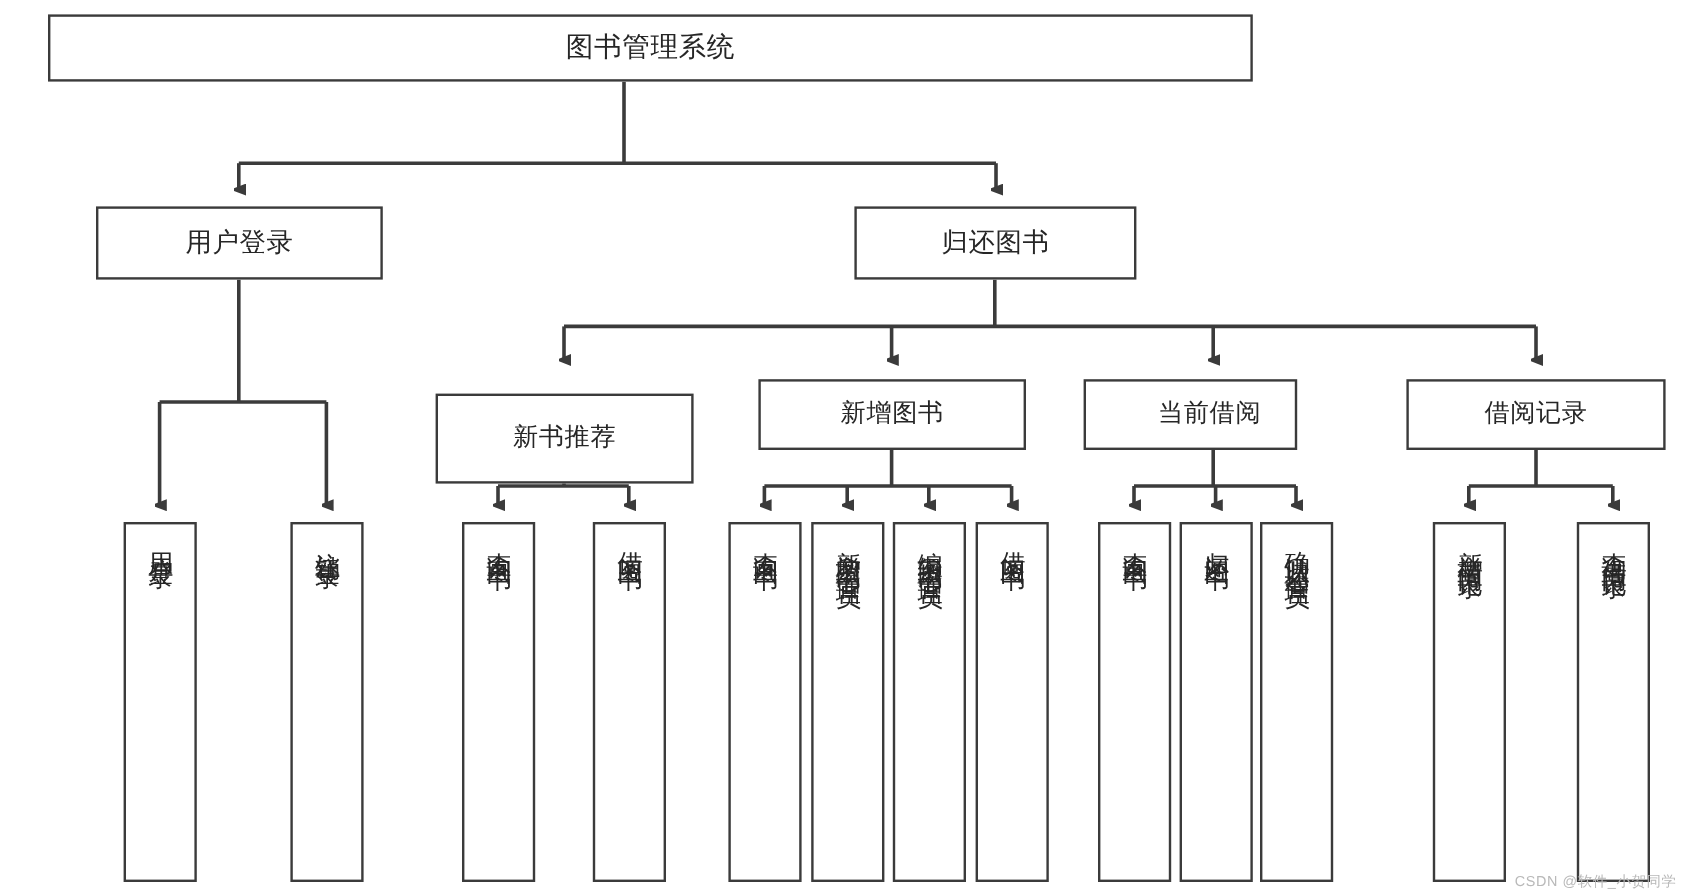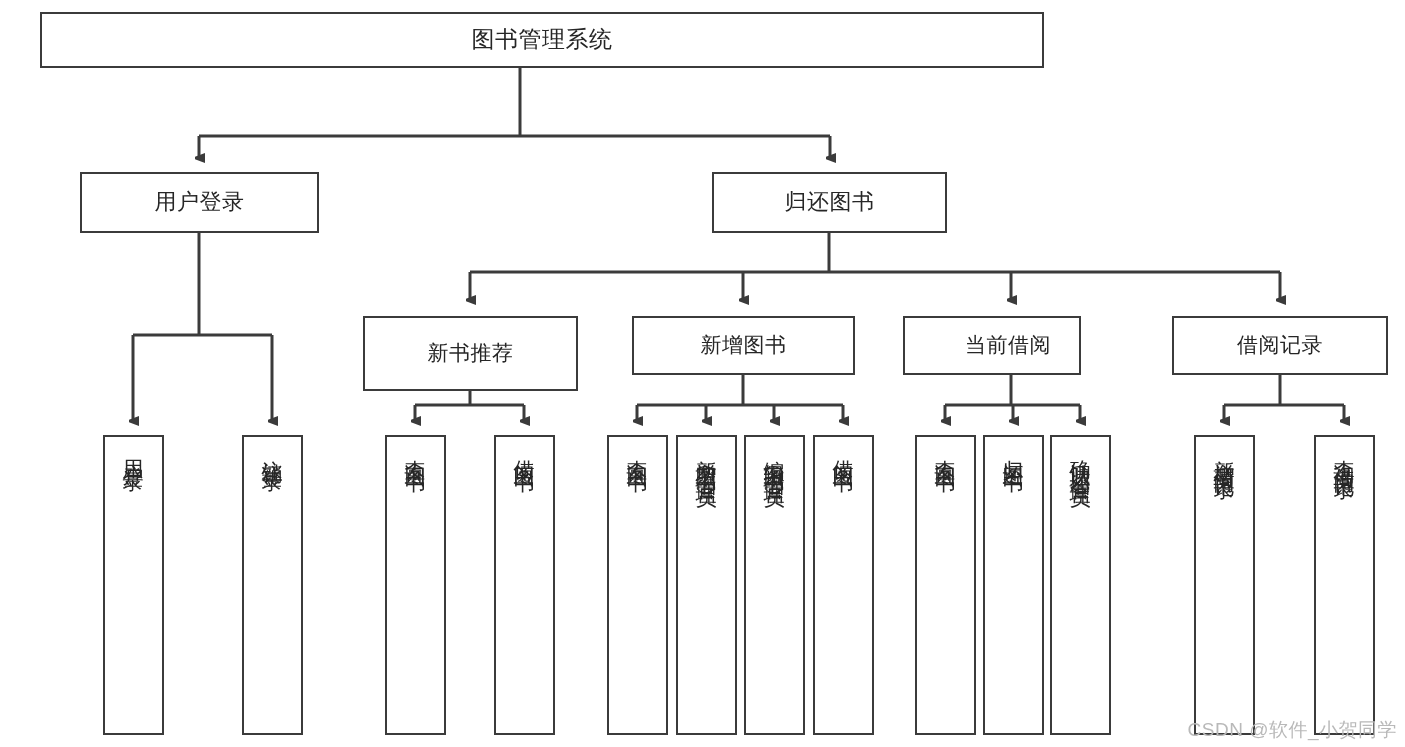--- a/index.html
+++ b/index.html
@@ -56,21 +56,21 @@
     text-orientation: upright;
     font-size: 21px;
     letter-spacing: 4px;
     line-height: 1;
     white-space: nowrap;
   }
   .watermark {
     position: absolute;
     right: 8px;
     bottom: 4px;
-    font-size: 19px;
+    font-size: 12px;
     color: #b9b9b9;
     letter-spacing: 0.5px;
     z-index: 5;
     white-space: nowrap;
   }
 </style>
 </head>
 <body>
 
 <div id="canvas">
@@ -132,21 +132,21 @@
     <span class="lbl">图书管理系统</span>
   </div>
 
   <div class="node lvl2" style="left:80px; top:172px; width:239px; height:61px;">
     <span class="lbl">用户登录</span>
   </div>
   <div class="node lvl2" style="left:712px; top:172px; width:235px; height:61px;">
     <span class="lbl">归还图书</span>
   </div>
 
-  <div class="node lvl3" style="left:363px; top:316px; width:215px; height:75px;">
+  <div class="node lvl3" style="left:363px; top:328px; width:215px; height:75px;">
     <span class="lbl">新书推荐</span>
   </div>
   <div class="node lvl3" style="left:632px; top:316px; width:223px; height:59px;">
     <span class="lbl">新增图书</span>
   </div>
   <div class="node lvl3" style="left:903px; top:316px; width:178px; height:59px;padding-left:32px;">
     <span class="lbl">当前借阅</span>
   </div>
   <div class="node lvl3" style="left:1172px; top:316px; width:216px; height:59px;">
     <span class="lbl">借阅记录</span>

